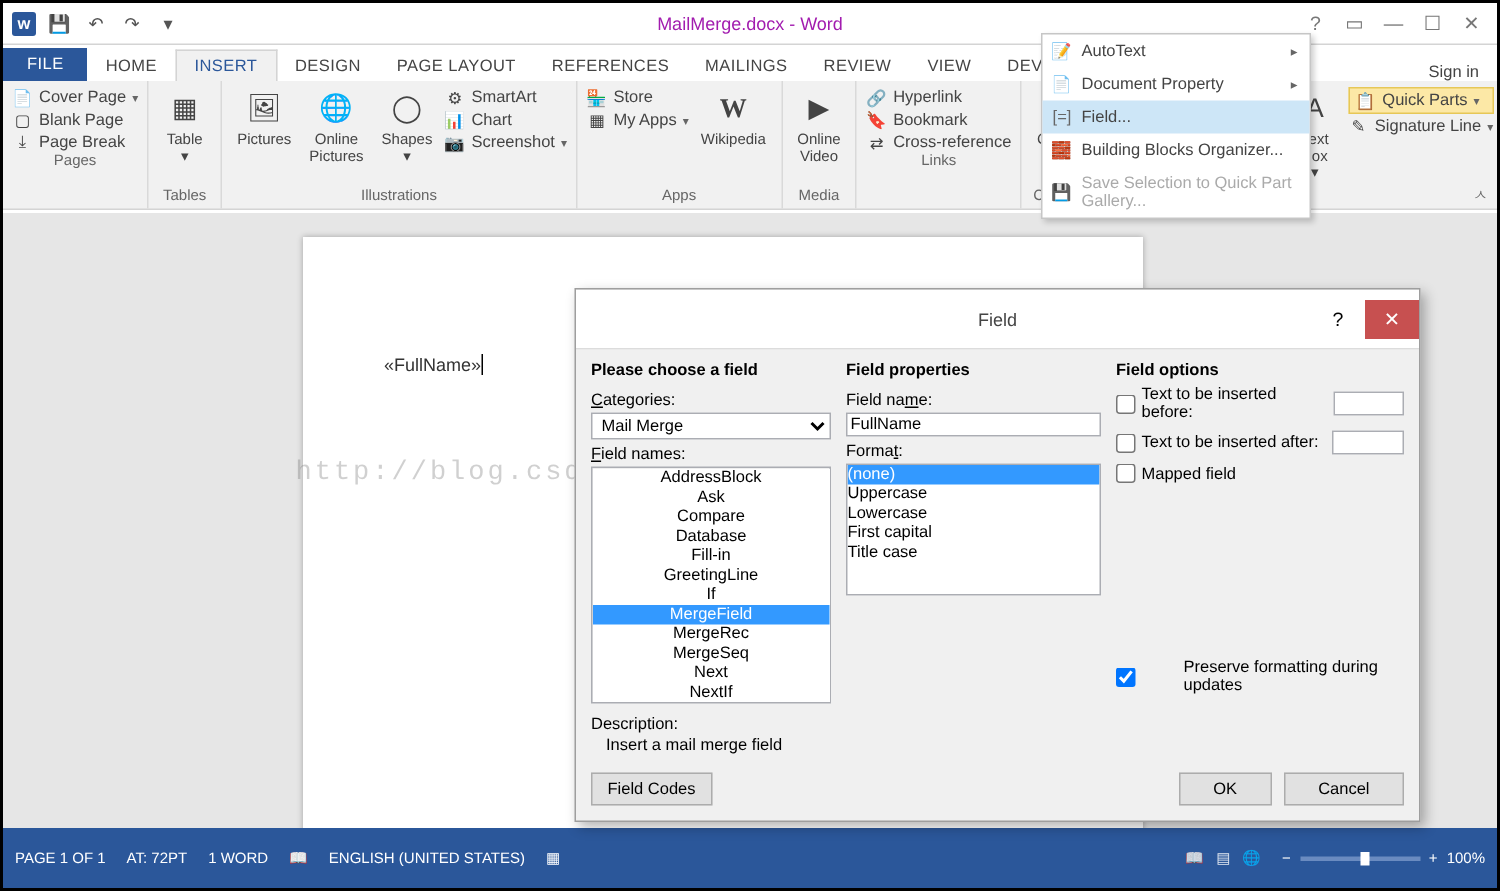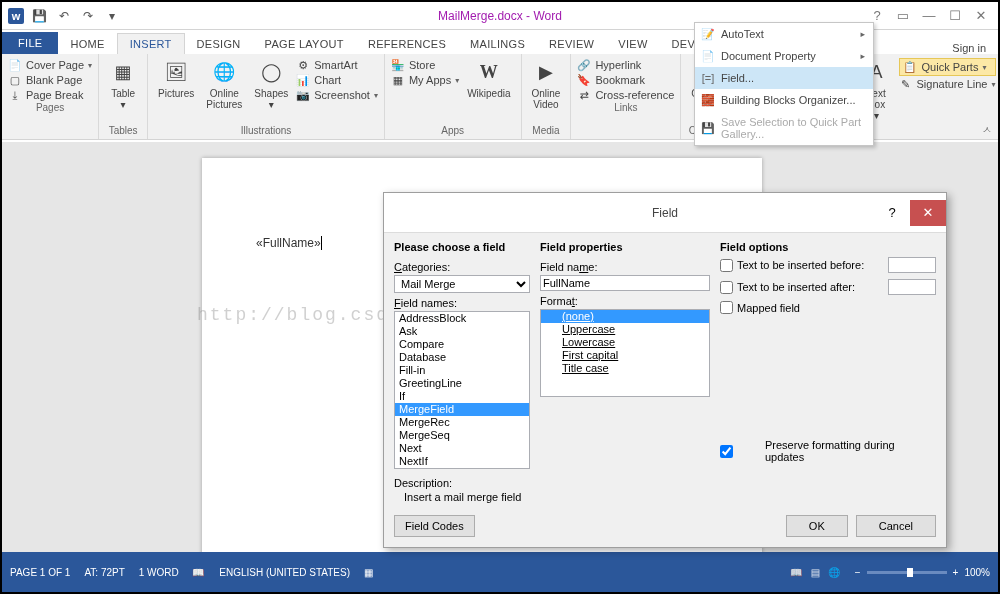--- a/index.html
+++ b/index.html
@@ -54,33 +54,33 @@
 
 
 .dialog { position: absolute; left: 381px; top: 190px; width: 564px; background: #f0f0f0; border: 1px solid #9e9e9e; box-shadow: 3px 3px 8px rgba(0,0,0,0.3); z-index: 100; font-size: 11px; }
 .dialog .dtitle { height: 40px; background: #fff; display: flex; align-items: center; position: relative; border-bottom: 1px solid #dcdcdc; }
 .dialog .dtitle span.t { position: absolute; left: 50%; transform: translateX(-50%); font-size: 12px; color: #444; }
 .dialog .dtitle .dctrls { margin-left: auto; display: flex; }
 .dialog .dtitle .dctrls .c { width: 36px; height: 26px; display: flex; align-items: center; justify-content: center; font-size: 13px; cursor: pointer; }
 .dialog .dtitle .dctrls .close { background: #c75050; color: #fff; }
 .dialog .body { padding: 8px 10px; display: flex; gap: 10px; }
 .col { display: flex; flex-direction: column; }
-.col1 { width: 136px; }
+.col1 { width: 160px; }
 .col2 { width: 170px; }
 .col3 { flex: 1; }
 .colhead { font-weight: bold; margin-bottom: 4px; font-size: 11px; }
 .flabel { font-size: 11px; margin-top: 4px; margin-bottom: 2px; }
 .flabel u { text-decoration: underline; }
 select, input[type=text] { font-size: 11px; border: 1px solid #abadb3; padding: 1px 2px; background: #fff; }
 select.cat { width: 100%; }
 .listbox { border: 1px solid #abadb3; background: #fff; height: 158px; overflow-y: auto; font-size: 11px; }
-.listbox .li { padding: 0 4px; cursor: pointer; line-height: 13px; }
+.listbox .li { padding: 0 4px; cursor: pointer; line-height: 13px; text-align: center; }
 .listbox .li.sel { background: #3399ff; color: #fff; }
 .fmtbox { border: 1px solid #abadb3; background: #fff; height: 88px; overflow-y: auto; font-size: 11px; }
-.fmtbox .li { padding: 0 21px; cursor: pointer; line-height: 13px; text-decoration: underline; }
+.fmtbox .li { padding: 0 0; cursor: pointer; line-height: 13px; }
 .fmtbox .li.sel { background: #3399ff; color: #fff; }
 .chk { display: flex; align-items: center; gap: 4px; margin-bottom: 6px; font-size: 11px; }
 .chk input { width: 13px; height: 13px; }
 .chk .tbox { width: 48px; height: 16px; border: 1px solid #abadb3; background: #fff; margin-left: auto; }
 .desc { padding: 0 10px 6px 10px; font-size: 11px; }
 .desc .dl { margin-bottom: 2px; }
 .desc .dt { padding-left: 10px; }
 .dlgbtns { display: flex; padding: 6px 10px 10px 10px; align-items: center; }
 .dlgbtns .fcodes { border: 1px solid #acacac; background: #e1e1e1; padding: 4px 10px; font-size: 11px; cursor: pointer; }
 .dlgbtns .right { margin-left: auto; display: flex; gap: 8px; }

